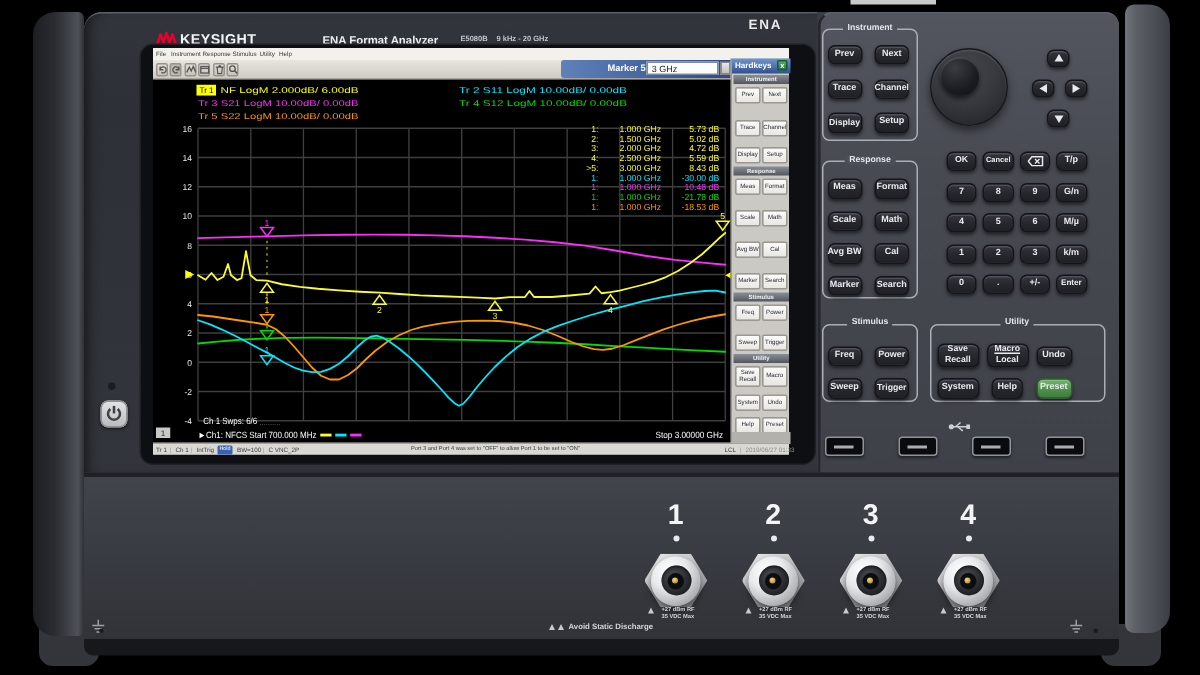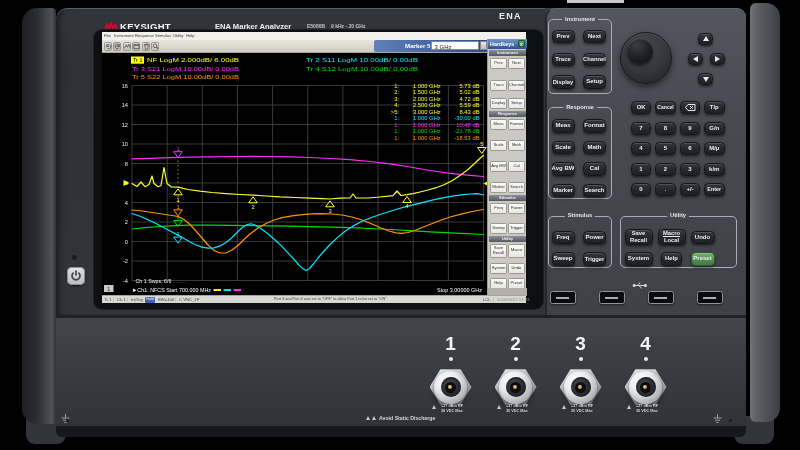--- a/index.html
+++ b/index.html
@@ -87,21 +87,21 @@
   <div class="secBot"></div>
   <div class="botStrip"></div>
   <div class="handleL"></div>
   <div class="handleR"></div>
   <div class="sliver"></div>
 
   <div class="klogo"><svg width="14" height="12" viewBox="0 0 14 12">
         <path d="M1 9 L3 3 L5 8 L7 2 L9 8 L11 3 L13 9" fill="none" stroke="#e4002b" stroke-width="1.8" stroke-linejoin="round"></path>
       </svg></div>
   <div class="kstxt">KEYSIGHT</div>
-  <div class="enat">ENA Marker Analyzer</div>
+  <div class="enat">ENA Format Analyzer</div>
   <div class="mod1">E5080B</div>
   <div class="mod2">9 kHz - 20 GHz</div>
   <div class="enabig">ENA</div>
 
   <div class="bezel"></div>
   <div class="lcd" id="lcd">
     <div class="menubar">
       <span style="left:2px;">File</span>
         <span style="left:12px;">Instrument</span>
         <span style="left:33px;">Response</span>

